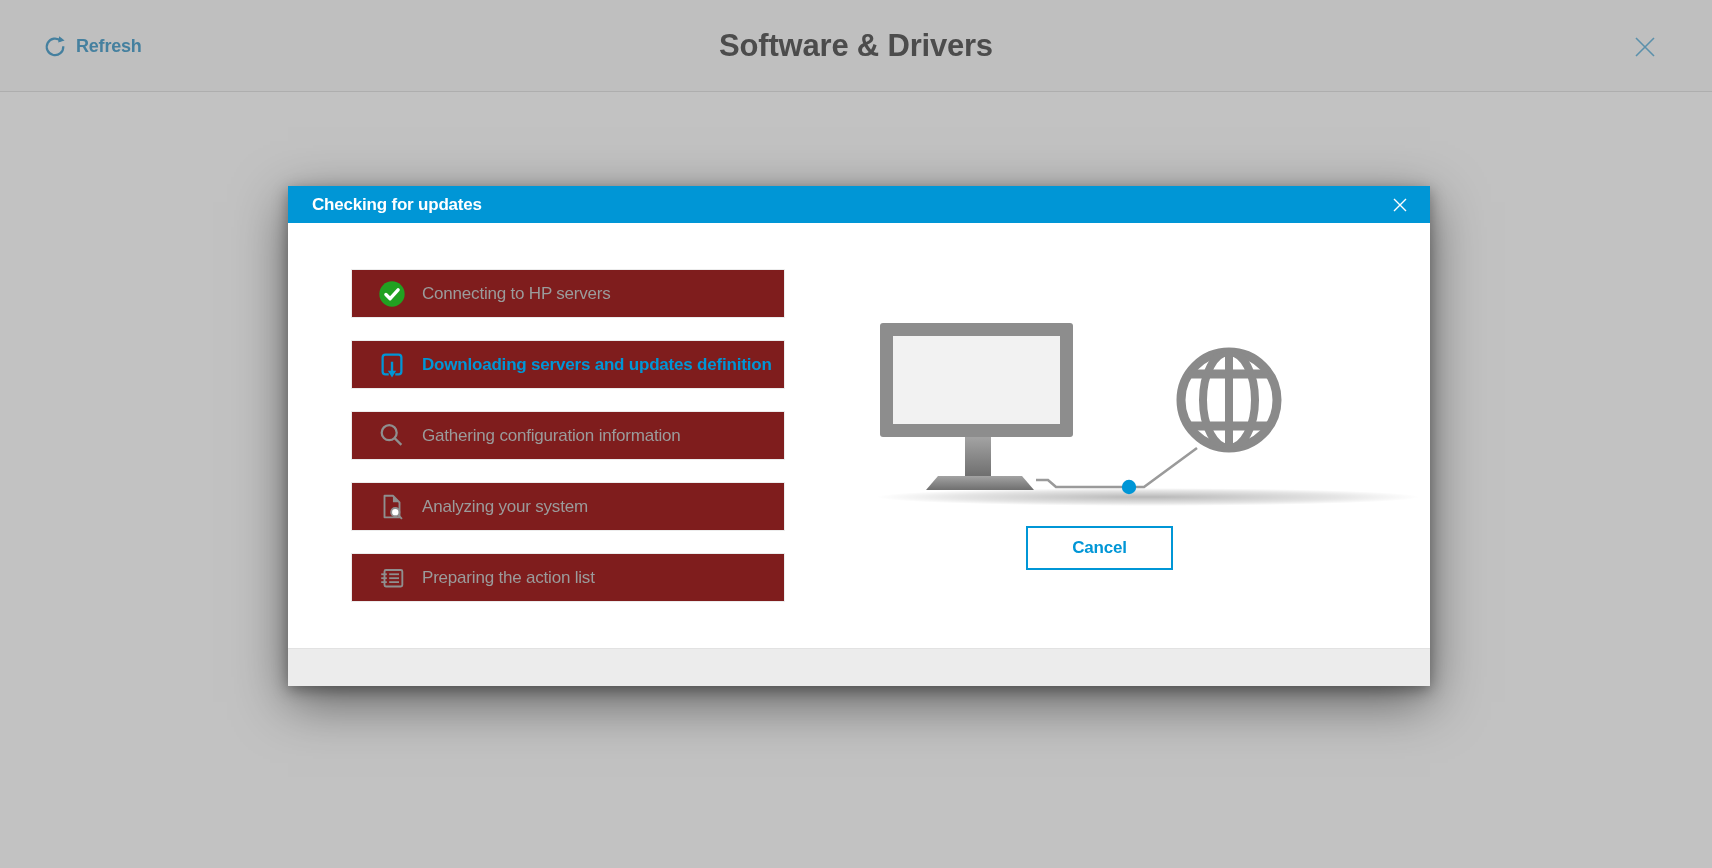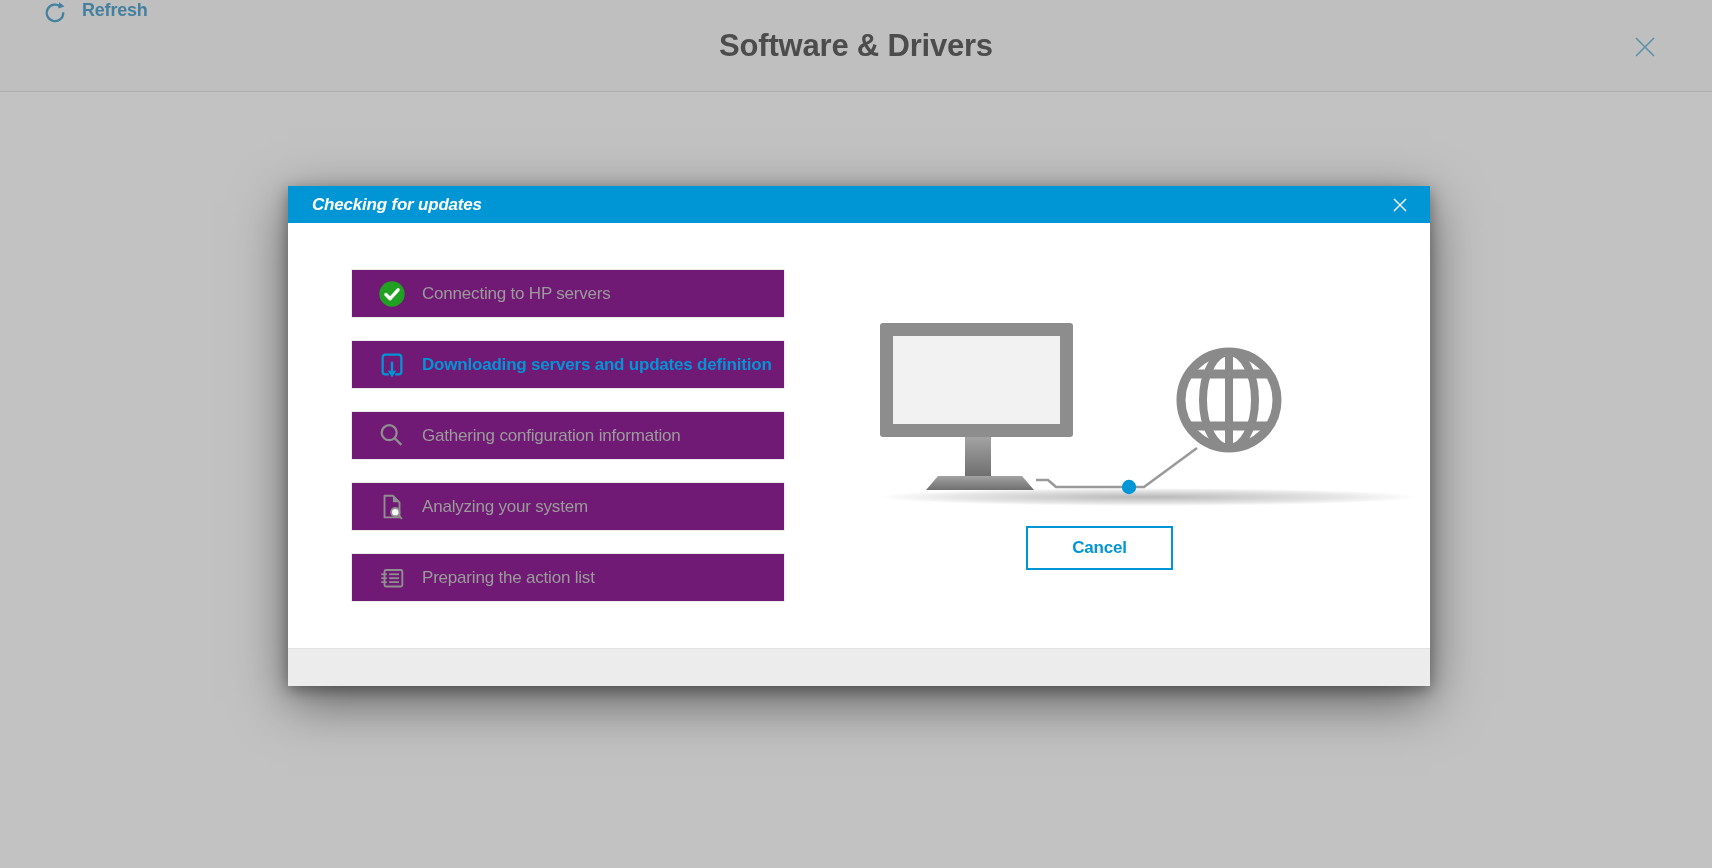--- a/index.html
+++ b/index.html
@@ -10,21 +10,21 @@
     position:relative;
   }
 
   
   .topbar {
     position:absolute; left:0; top:0; width:1712px; height:92px;
     background:#bfbfbf; border-bottom:1px solid #aeaeae;
   }
   .refresh {
     position:absolute; left:42px; top:0; height:92px;
-    display:flex; align-items:flex-start; gap:15px;
+    display:flex; align-items:center; gap:9px;
     color:#45809f; cursor:pointer;
   }
   .refresh-label { font-size:18px; font-weight:700; letter-spacing:-0.2px; }
   .app-title {
     position:absolute; left:0; top:0; width:1712px; height:92px;
     display:flex; align-items:center; justify-content:center;
     font-size:31px; font-weight:600; color:#4c4c4c; letter-spacing:-0.2px;
     pointer-events:none;
   }
   .app-close {
@@ -39,33 +39,32 @@
     background:#ffffff;
     box-shadow:0 16px 50px rgba(0,0,0,0.50), 0 4px 14px rgba(0,0,0,0.35);
   }
   .dialog-header {
     position:absolute; left:0; top:0; width:100%; height:37px;
     background:#0096d6; display:flex; align-items:center;
   }
   .dialog-title {
     margin-left:24px; color:#ffffff; font-size:17px; font-weight:700;
     letter-spacing:-0.2px;
-    font-style:italic;
   }
   .dialog-close {
     position:absolute; right:12px; top:0; width:37px; height:37px;
     display:flex; align-items:center; justify-content:center;
     color:#ffffff; cursor:pointer;
   }
 
   
   .steps { position:absolute; left:63px; top:83px; width:434px; }
   .step {
     height:49px; margin-bottom:22px;
-    border:1px solid #ececec; background:#701a75;
+    border:1px solid #ececec; background:#7f1d1d;
     display:flex; align-items:center;
   }
   .step-icon {
     width:32px; height:32px; margin-left:24px; flex:0 0 32px;
     display:flex; align-items:center; justify-content:center;
   }
   .step-label { margin-left:14px; font-size:17px; letter-spacing:-0.2px; white-space:nowrap; }
   .step.done   .step-label   { color:#9b9b9b; }
   .step.active .step-label   { color:#0096d6; font-weight:700; }
   .step.pending .step-label  { color:#9b9b9b; }

